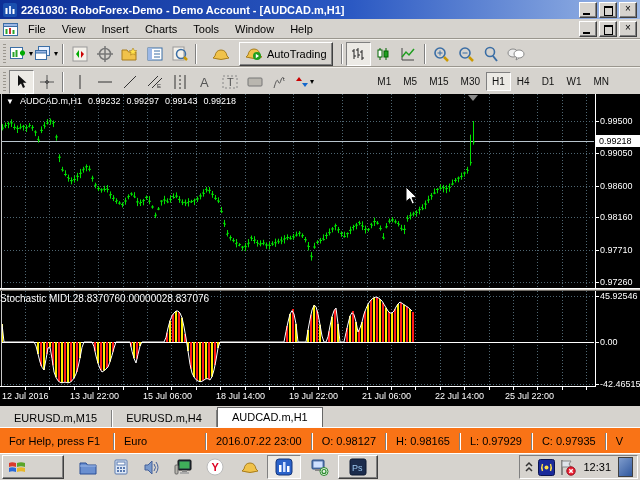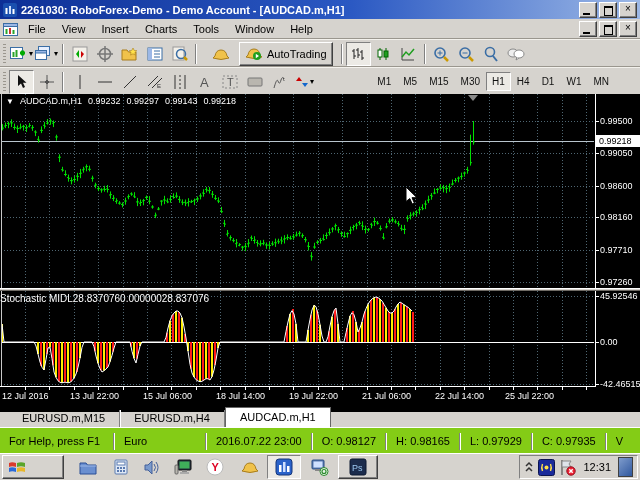--- a/index.html
+++ b/index.html
@@ -39,26 +39,26 @@
   .chart svg.layer{position:absolute;top:0;left:0;}
   .ohlc-header{position:absolute;top:2px;left:6px;color:#fff;font-size:9px;display:flex;gap:6px;align-items:center;}
   .ind-header{position:absolute;top:199px;left:0;color:#fff;font-size:10px;display:flex;}
   .collapse-arrow{color:#fff;font-size:8px;}
   .axis-label{position:absolute;left:600px;color:#fff;font-size:9px;white-space:nowrap;}
   .cur-price{position:absolute;left:596px;width:43px;height:12px;background:#fff;color:#000;font-size:9px;line-height:12px;padding-left:3px;}
   .time-label{position:absolute;top:297px;color:#fff;font-size:9px;white-space:nowrap;}
   .splitter{position:absolute;top:194px;left:0;width:640px;height:3px;background:#d6d3ce;border-top:1px solid #fff;border-bottom:1px solid #6e6a64;box-sizing:border-box;}
   .mouse{position:absolute;z-index:30;}
   
-  .tabbar{position:absolute;top:405px;left:0;width:640px;height:22px;background:#d6d3ce;border-top:7px solid #000000;
-          display:flex;align-items:flex-end;padding-left:8px;box-sizing:border-box;font-size:11px;}
+  .tabbar{position:absolute;top:405px;left:0;width:640px;height:22px;background:#d6d3ce;border-top:1px solid #000000;
+          display:flex;align-items:flex-end;box-sizing:border-box;font-size:11px;}
   .tab{height:17px;line-height:17px;padding:0 14px;color:#000;border-right:1px solid #808080;box-shadow:1px 0 0 #fff;}
   .tab.active{background:#fff;height:19px;line-height:19px;border:1px solid #666;border-bottom:none;box-shadow:none;}
   
-  .statusbar{position:absolute;top:427px;left:0;width:640px;height:26px;background:#84cc16;border-top:1px solid #fff;
+  .statusbar{position:absolute;top:427px;left:0;width:640px;height:26px;background:#f97316;border-top:1px solid #fff;
              display:flex;align-items:center;font-size:11px;color:#000;}
   .sdiv{width:1px;height:17px;background:#808080;border-right:1px solid #fff;flex:0 0 auto;}
   .sfield{padding:0 9px;white-space:nowrap;}
   .sfield.help{width:95px;}
   .sfield.sym{width:72px;}
   
   .taskbar{position:absolute;top:453px;left:0;width:640px;height:27px;background:#d6d3ce;border-top:1px solid #fff;
            display:flex;align-items:center;padding:0 2px;box-sizing:border-box;}
   .startbtn{width:55px;height:22px;display:flex;align-items:center;padding-left:5px;}
   .qicon{width:20px;height:20px;display:flex;align-items:center;justify-content:center;flex:0 0 auto;}

